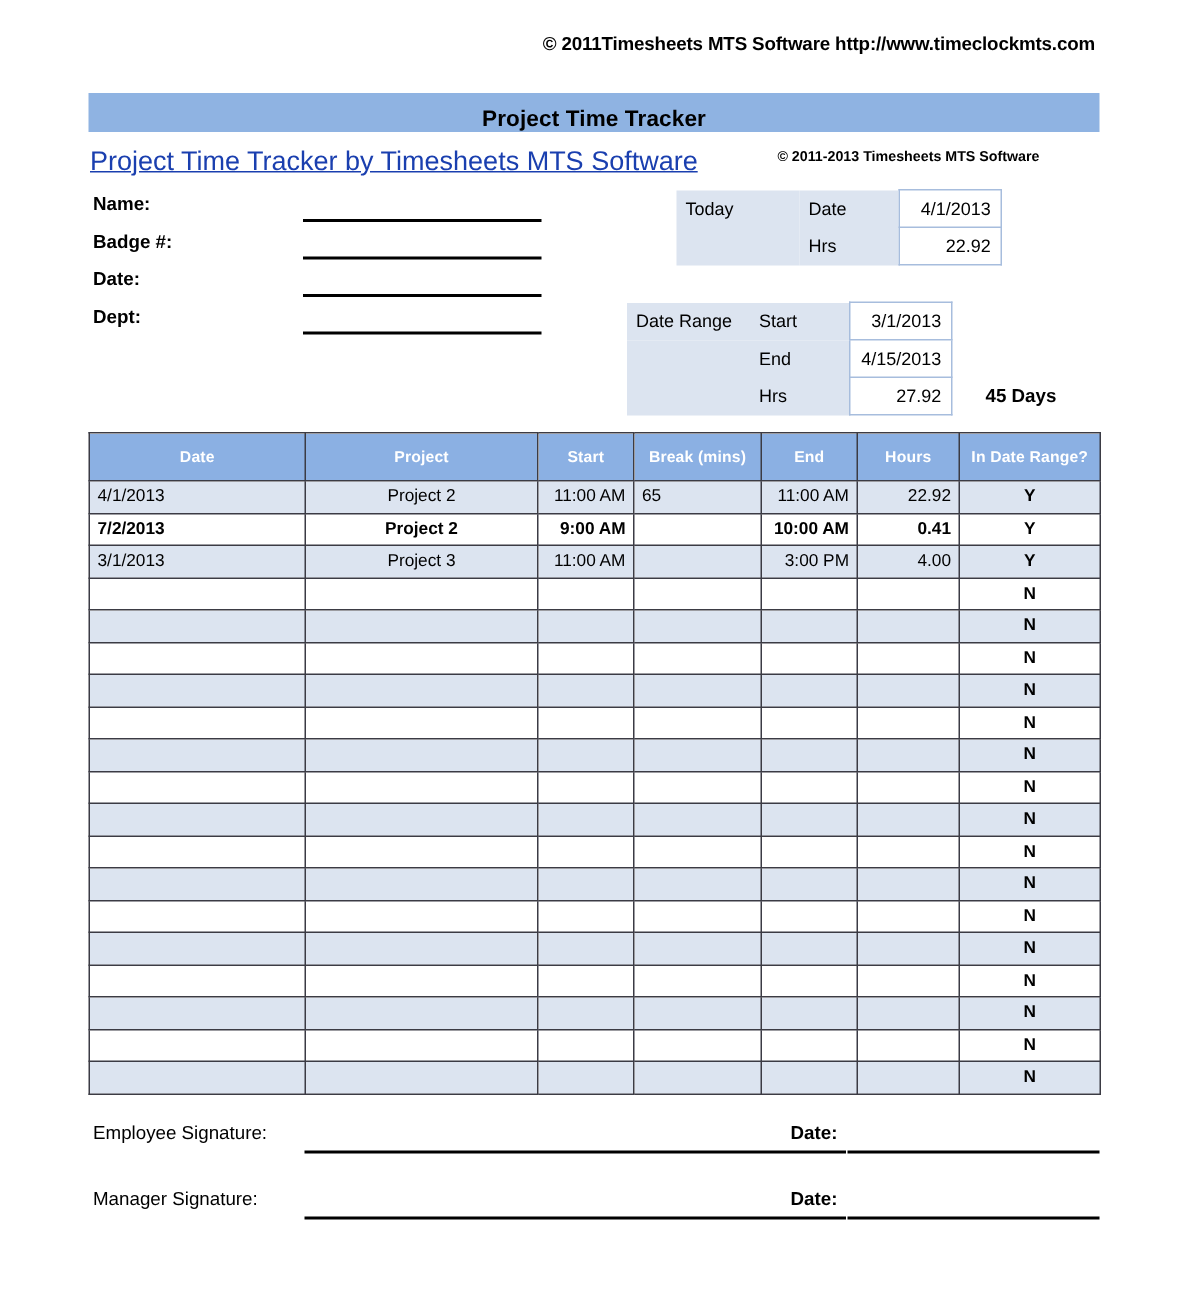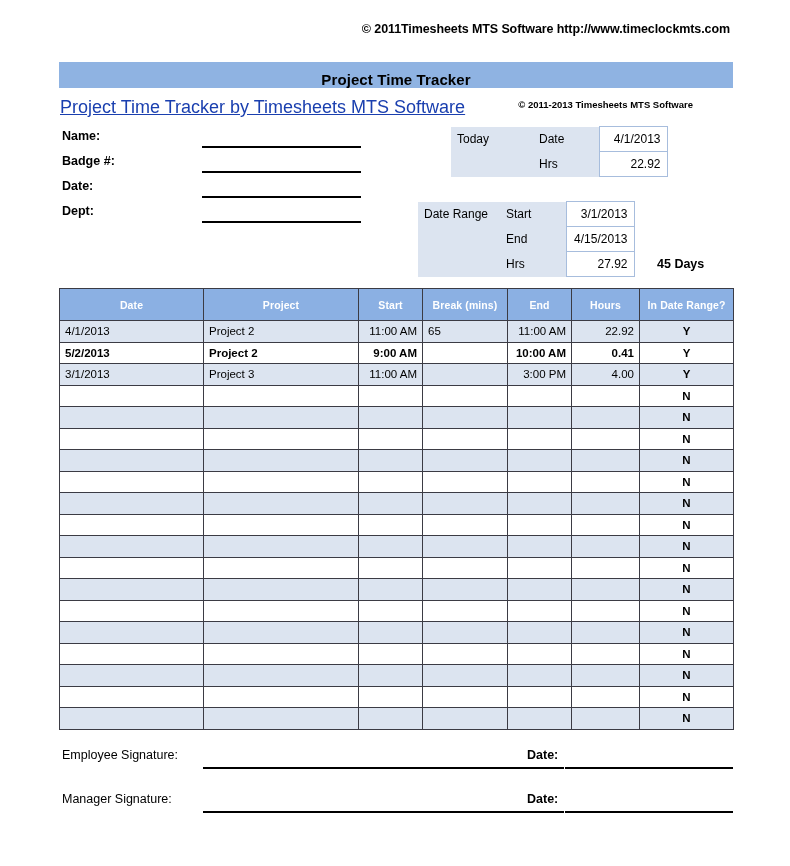--- a/index.html
+++ b/index.html
@@ -178,21 +178,21 @@
     font-weight: bold;
     text-align: center;
     height: 32px;
     letter-spacing: 0.1px;
   }
   table.tt tbody tr.alt td { background: #DCE4F0; }
   table.tt tbody tr.plain td { background: #FFFFFF; }
   table.tt tbody tr.bold td { font-weight: bold; }
 
   td.c-date  { text-align: left; }
-  td.c-proj  { text-align: left; }
+  td.c-proj  { text-align: center; }
   td.c-start { text-align: right; }
   td.c-break { }
   td.c-end   { text-align: right; }
   td.c-hours { text-align: right; }
   td.c-in    { text-align: center; font-weight: bold; }
 
   
   .sig-block {
     position: absolute;
     left: 62px;
@@ -329,21 +329,21 @@
           <tr class="alt">
             <td class="c-date">4/1/2013</td>
             <td class="c-proj">Project 2</td>
             <td class="c-start">11:00 AM</td>
             <td class="c-break">65</td>
             <td class="c-end">11:00 AM</td>
             <td class="c-hours">22.92</td>
             <td class="c-in">Y</td>
           </tr>
           <tr class="plain bold">
-            <td class="c-date">5/2/2013</td>
+            <td class="c-date">7/2/2013</td>
             <td class="c-proj">Project 2</td>
             <td class="c-start">9:00 AM</td>
             <td class="c-break"></td>
             <td class="c-end">10:00 AM</td>
             <td class="c-hours">0.41</td>
             <td class="c-in">Y</td>
           </tr>
           <tr class="alt">
             <td class="c-date">3/1/2013</td>
             <td class="c-proj">Project 3</td>

